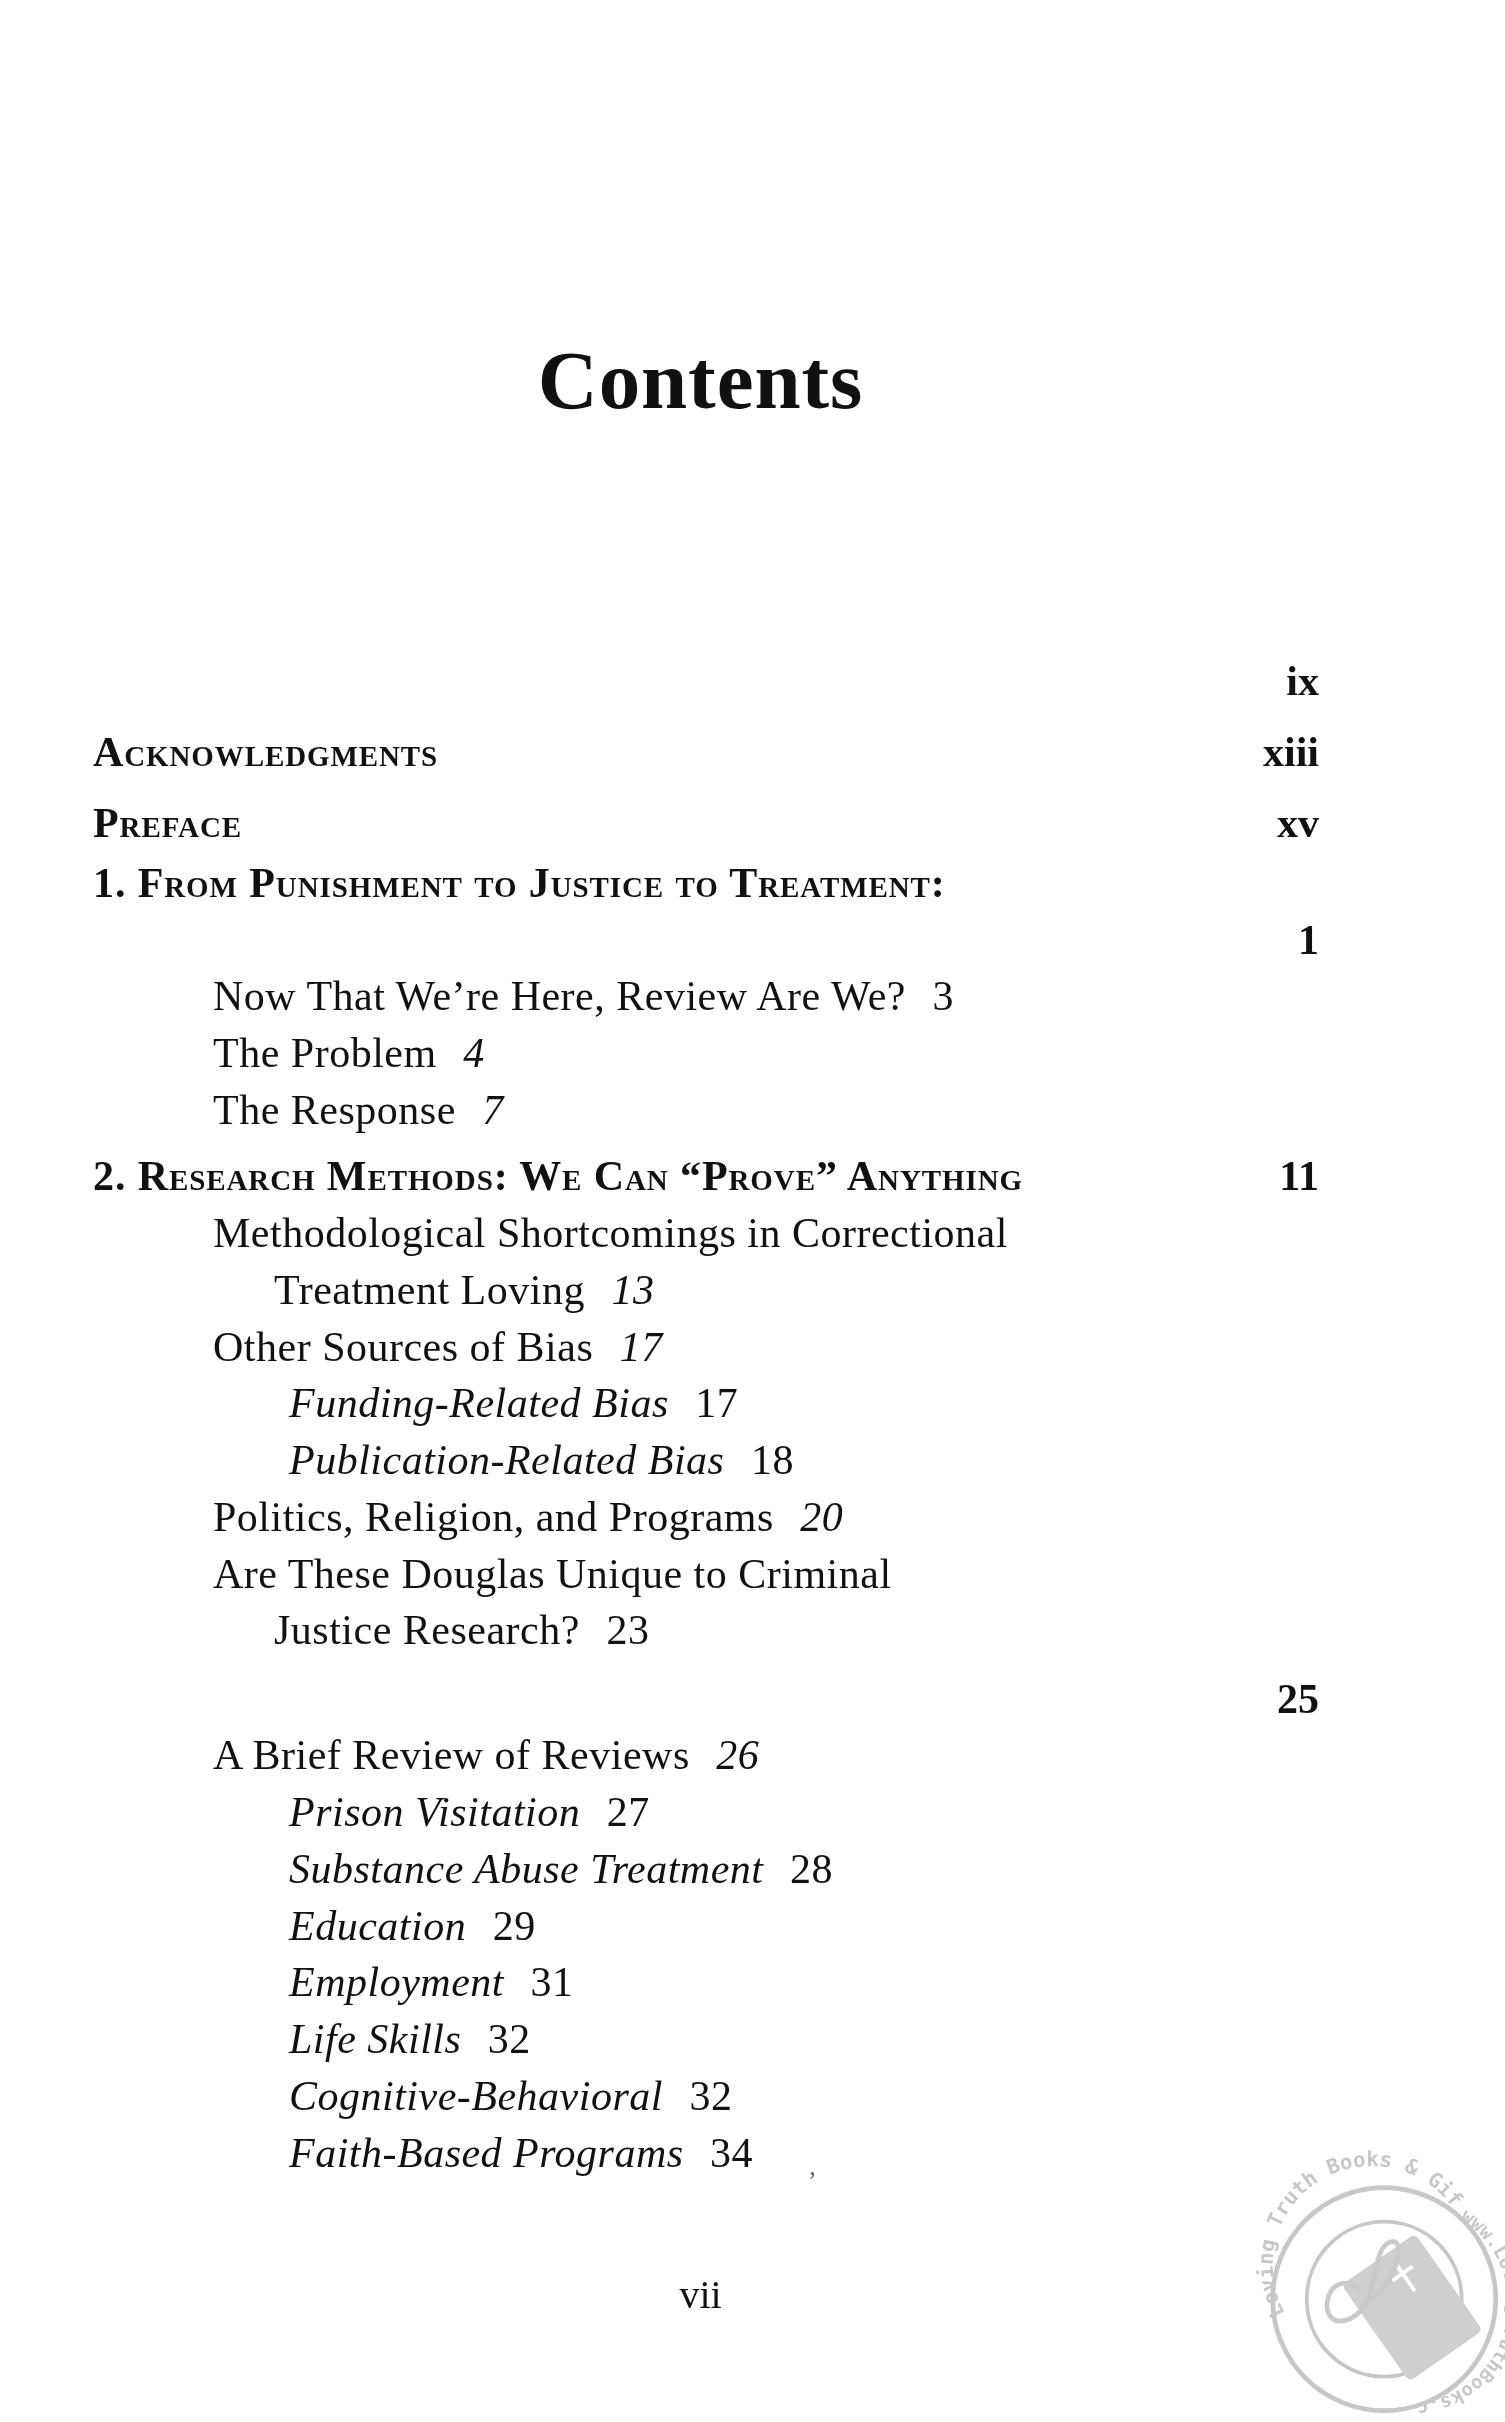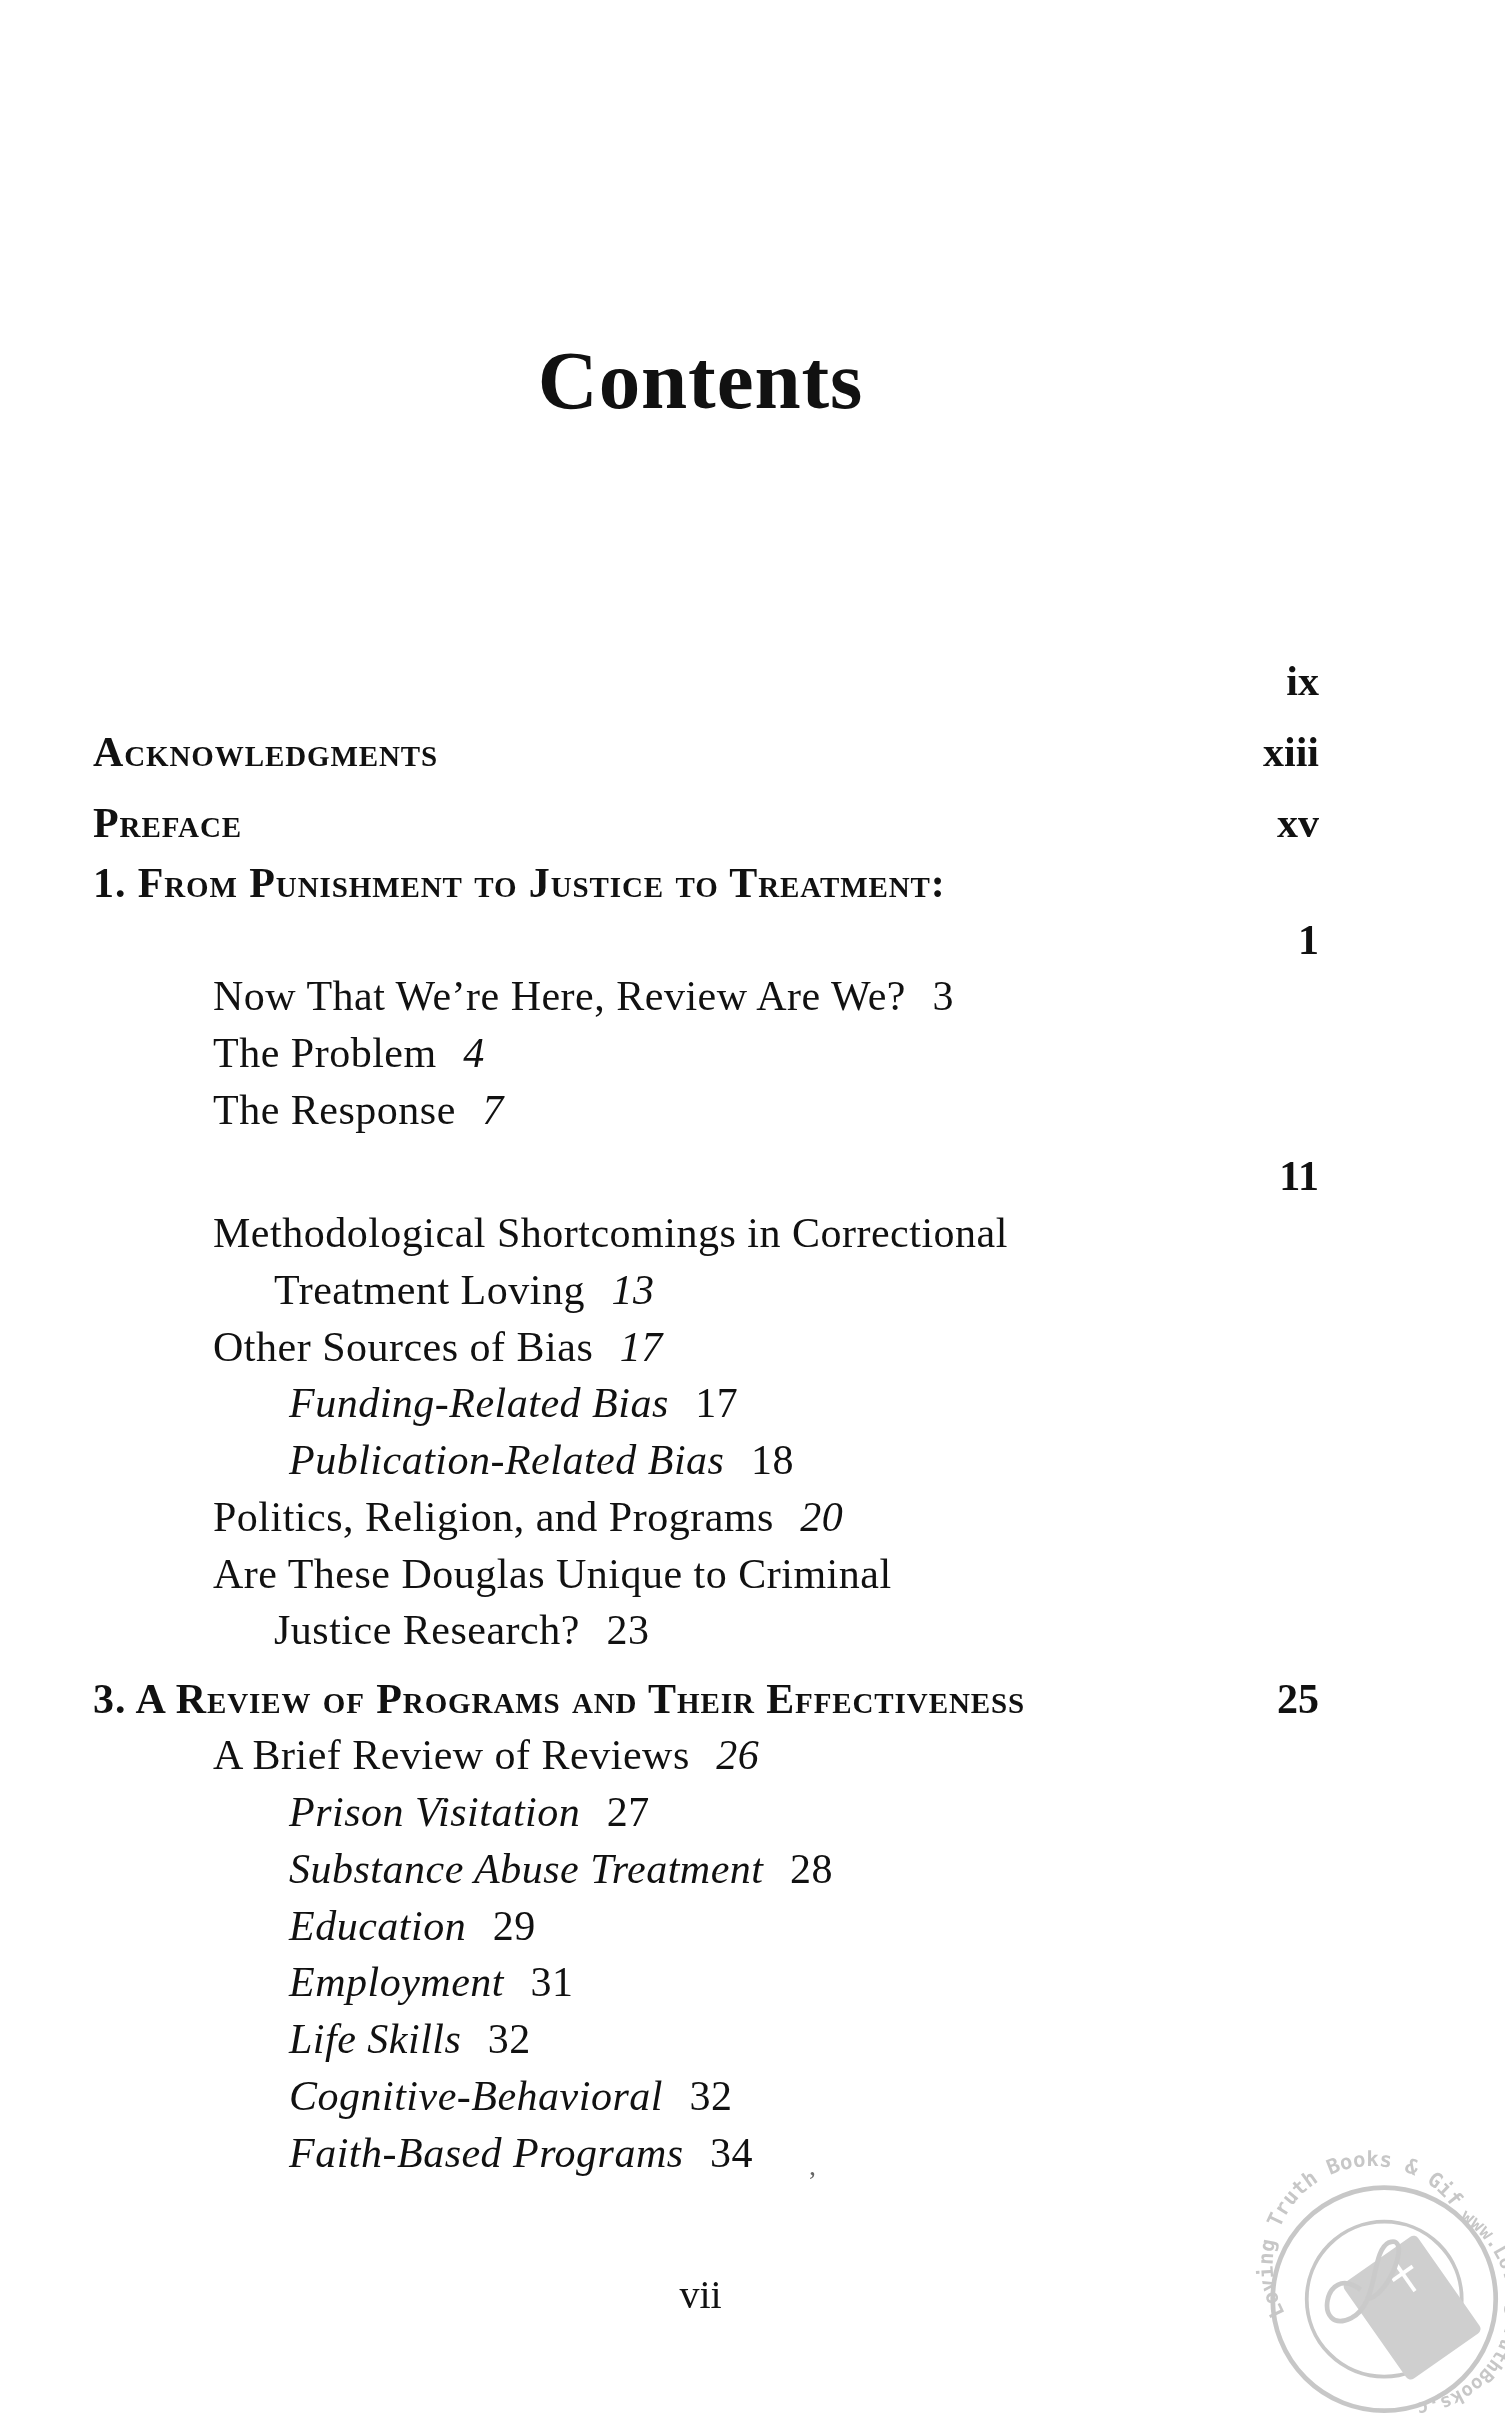--- a/index.html
+++ b/index.html
@@ -48,20 +48,21 @@
   <span class="lbl sub" style="left:213px"><span>Now That We’re Here, Review Are We?</span><span class="pn" style="font-style:normal">3</span></span>
 </div>
 <div class="line" style="top:1020px">
   <span class="lbl sub" style="left:213px"><span>The Problem</span><span class="pn">4</span></span>
 </div>
 <div class="line" style="top:1077px">
   <span class="lbl sub" style="left:213px"><span>The Response</span><span class="pn">7</span></span>
 </div>
 
 <div class="line" style="top:1143px">
+  <span class="lbl sc" style="left:93px"><span class="num">2.</span> <span>Research Methods: We Can “Prove” Anything</span></span>
   <span class="pg-right">11</span>
 </div>
 <div class="line" style="top:1200px">
   <span class="lbl sub" style="left:213px">Methodological Shortcomings in Correctional</span>
 </div>
 <div class="line" style="top:1257px">
   <span class="lbl sub" style="left:274px"><span>Treatment Loving</span><span class="pn">13</span></span>
 </div>
 <div class="line" style="top:1314px">
   <span class="lbl sub" style="left:213px"><span>Other Sources of Bias</span><span class="pn">17</span></span>
@@ -76,21 +77,20 @@
   <span class="lbl sub" style="left:213px"><span>Politics, Religion, and Programs</span><span class="pn">20</span></span>
 </div>
 <div class="line" style="top:1541px">
   <span class="lbl sub" style="left:213px">Are These Douglas Unique to Criminal</span>
 </div>
 <div class="line" style="top:1597px">
   <span class="lbl sub" style="left:274px"><span>Justice Research?</span><span class="pn" style="font-style:normal">23</span></span>
 </div>
 
 <div class="line" style="top:1666px">
-  <span class="lbl sc" style="left:93px"><span class="num">3.</span> <span>A Review of Programs and Their Effectiveness</span></span>
   <span class="pg-right">25</span>
 </div>
 <div class="line" style="top:1722px">
   <span class="lbl sub" style="left:213px"><span>A Brief Review of Reviews</span><span class="pn">26</span></span>
 </div>
 <div class="line" style="top:1779px">
   <span class="lbl it" style="left:289px"><span>Prison Visitation</span><span class="pn">27</span></span>
 </div>
 <div class="line" style="top:1836px">
   <span class="lbl it" style="left:289px"><span>Substance Abuse Treatment</span><span class="pn">28</span></span>

